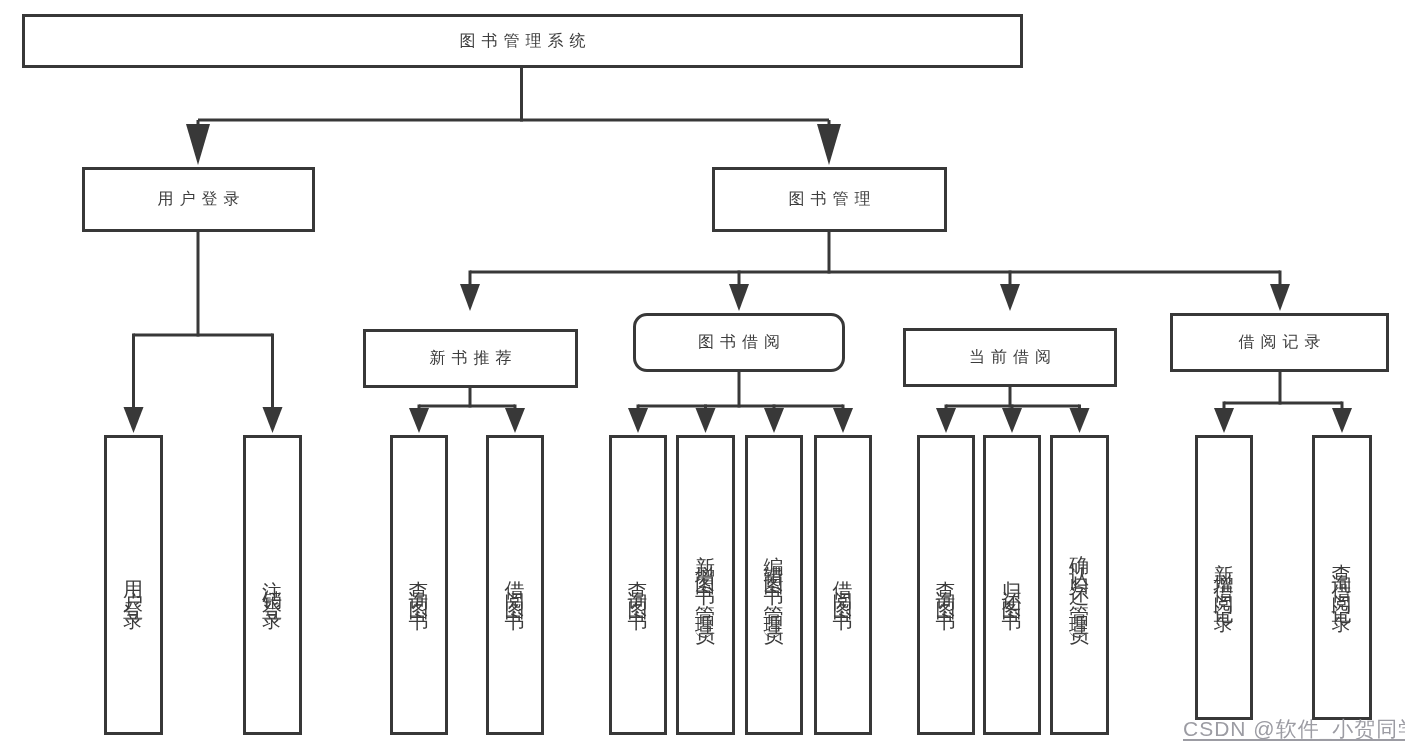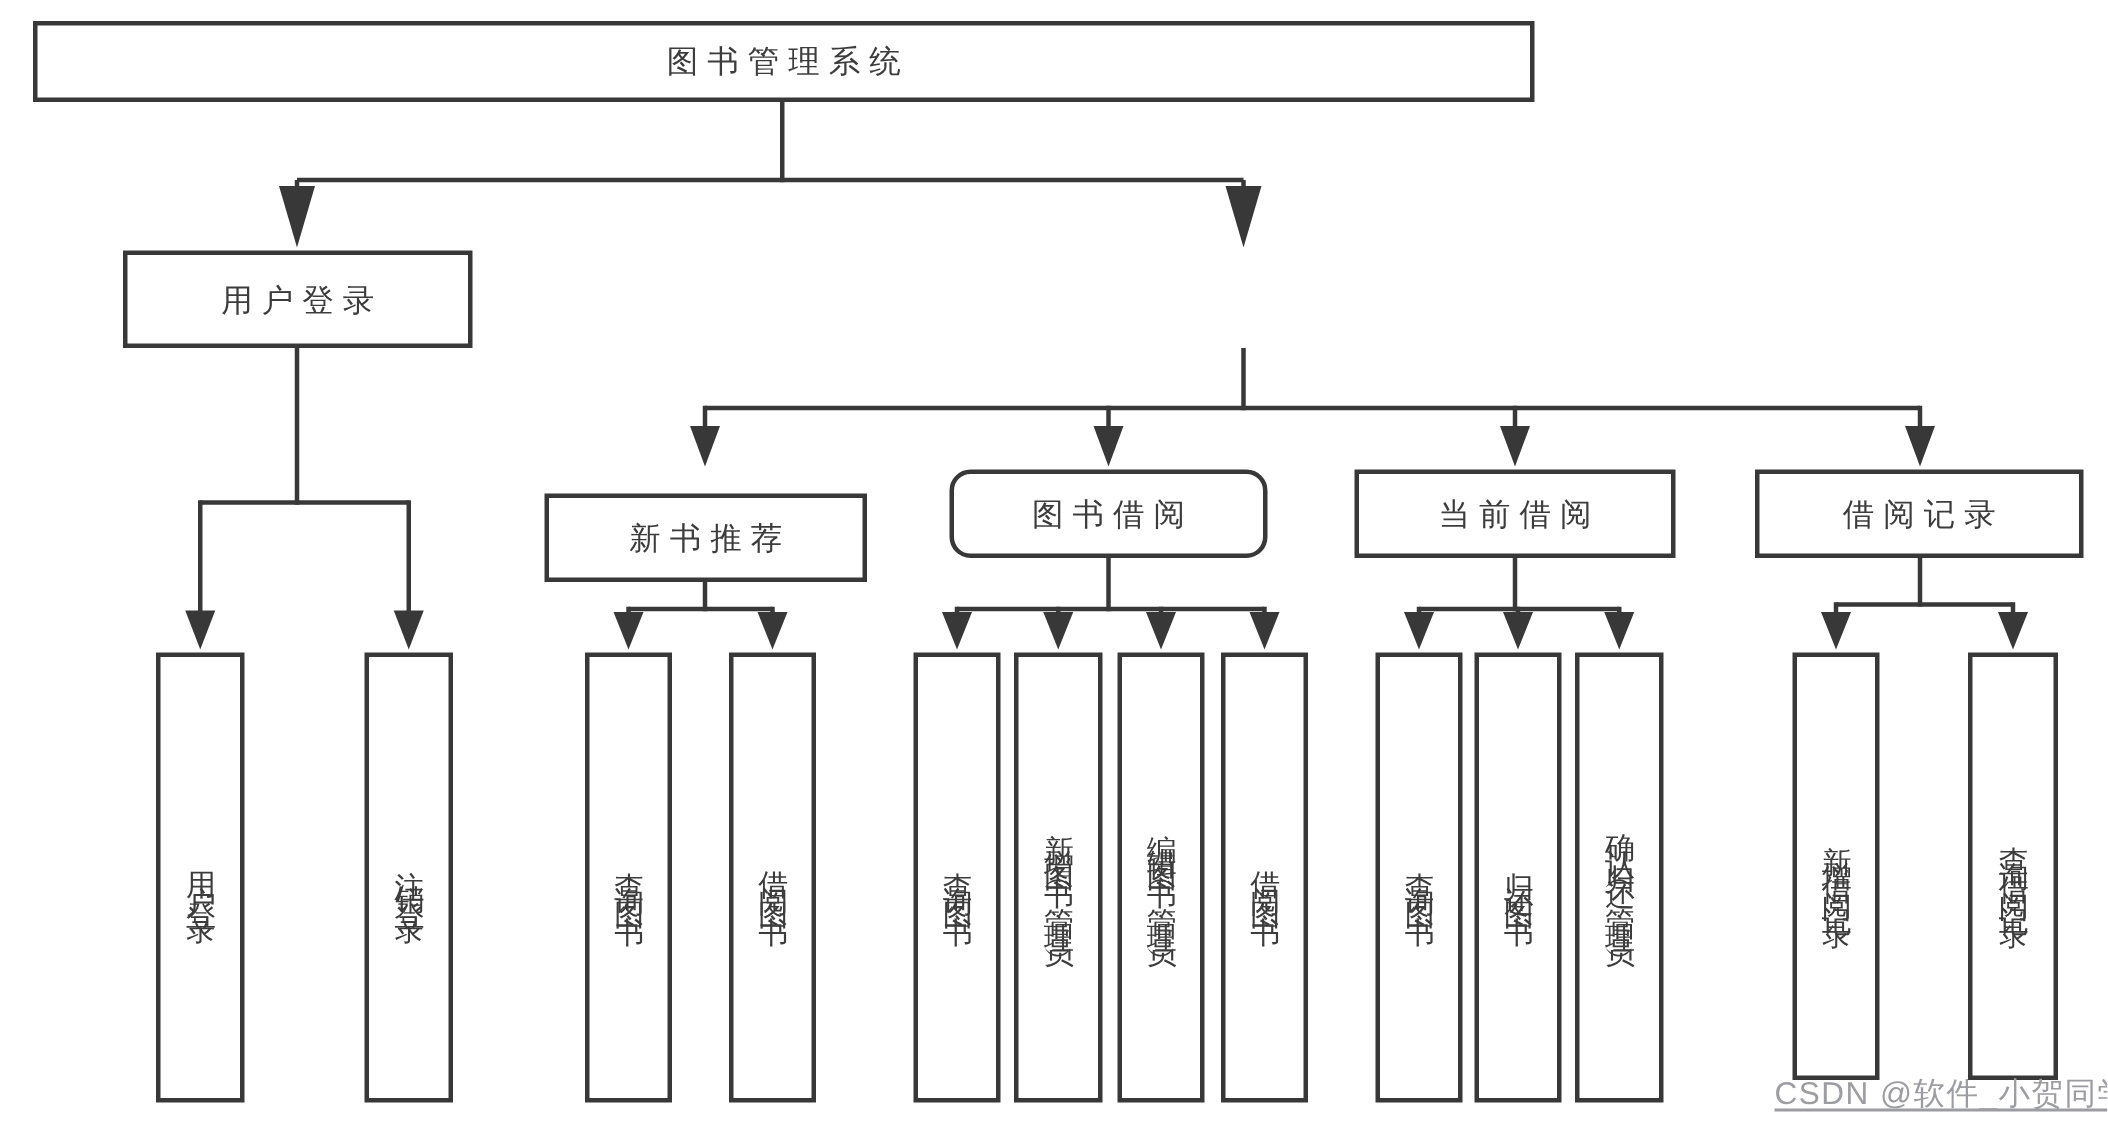--- a/index.html
+++ b/index.html
@@ -25,21 +25,21 @@
     position: absolute;
     box-sizing: border-box;
     background: #ffffff;
     border: 3px solid #383838;
     display: flex;
     align-items: center;
     justify-content: center;
     color: #3c3c3c;
   }
   .node.h {
-    font-size: 21px;
+    font-size: 16px;
     letter-spacing: 6px;
     text-indent: 6px;
     white-space: nowrap;
     text-align: right;
   }
   .node.v {
     writing-mode: vertical-lr;
     text-orientation: mixed;
     font-size: 20px;
     letter-spacing: 10px;
@@ -109,23 +109,24 @@
       <polygon points="833,408 853,408 843,433" fill="#383838"></polygon>
       <polygon points="936,408 956,408 946,433" fill="#383838"></polygon>
       <polygon points="1002,408 1022,408 1012,433" fill="#383838"></polygon>
       <polygon points="1069.5,408 1089.5,408 1079.5,433" fill="#383838"></polygon>
       <polygon points="1214,408 1234,408 1224,433" fill="#383838"></polygon>
       <polygon points="1332,408 1352,408 1342,433" fill="#383838"></polygon>
     </svg>
   <div class="watermark" style="left: 1183px; top: 715px; color: rgb(156, 156, 163); text-decoration-color: rgb(156, 156, 163);">CSDN @软件_小贺同学</div>
 <div class="node h" style="left: 22px; top: 14px; width: 1001px; height: 54px; border-color: rgb(56, 56, 56); color: rgb(60, 60, 60);">图书管理系统</div>
     <div class="node h" style="left: 82px; top: 167px; width: 233px; height: 65px; border-color: rgb(56, 56, 56); color: rgb(60, 60, 60);">用户登录</div>
+    <div class="node h" style="left: 712px; top: 167px; width: 235px; height: 65px; border-color: rgb(56, 56, 56); color: rgb(60, 60, 60);">图书管理</div>
     <div class="node h" style="left: 363px; top: 313px; width: 215px; height: 59px; border-color: rgb(56, 56, 56); color: rgb(60, 60, 60); margin-top: 16px;">新书推荐</div>
     <div class="node h" style="left: 633px; top: 313px; width: 212px; height: 59px; border-color: rgb(56, 56, 56); color: rgb(60, 60, 60); border-radius: 14px;">图书借阅</div>
-    <div class="node h" style="left: 903px; top: 313px; width: 214px; height: 59px; border-color: rgb(56, 56, 56); color: rgb(60, 60, 60);">当前借阅</div>
+    <div class="node h" style="left: 903px; top: 328px; width: 214px; height: 59px; border-color: rgb(56, 56, 56); color: rgb(60, 60, 60);">当前借阅</div>
     <div class="node h" style="left: 1170px; top: 313px; width: 219px; height: 59px; border-color: rgb(56, 56, 56); color: rgb(60, 60, 60);">借阅记录</div>
     <div class="node v" style="left: 104px; top: 435px; width: 59px; height: 300px; border-color: rgb(56, 56, 56); color: rgb(60, 60, 60);">用户登录</div>
     <div class="node v" style="left: 243px; top: 435px; width: 59px; height: 300px; border-color: rgb(56, 56, 56); color: rgb(60, 60, 60);">注销登录</div>
     <div class="node v" style="left: 390px; top: 435px; width: 58px; height: 300px; border-color: rgb(56, 56, 56); color: rgb(60, 60, 60);">查询图书</div>
     <div class="node v" style="left: 486px; top: 435px; width: 58px; height: 300px; border-color: rgb(56, 56, 56); color: rgb(60, 60, 60);">借阅图书</div>
     <div class="node v" style="left: 609px; top: 435px; width: 58px; height: 300px; border-color: rgb(56, 56, 56); color: rgb(60, 60, 60);">查询图书</div>
     <div class="node v" style="left: 676px; top: 435px; width: 59px; height: 300px; border-color: rgb(56, 56, 56); color: rgb(60, 60, 60);">新增图书（管理员）</div>
     <div class="node v" style="left: 745px; top: 435px; width: 58px; height: 300px; border-color: rgb(56, 56, 56); color: rgb(60, 60, 60);">编辑图书（管理员）</div>
     <div class="node v" style="left: 814px; top: 435px; width: 58px; height: 300px; border-color: rgb(56, 56, 56); color: rgb(60, 60, 60);">借阅图书</div>
     <div class="node v" style="left: 917px; top: 435px; width: 58px; height: 300px; border-color: rgb(56, 56, 56); color: rgb(60, 60, 60);">查询图书</div>

